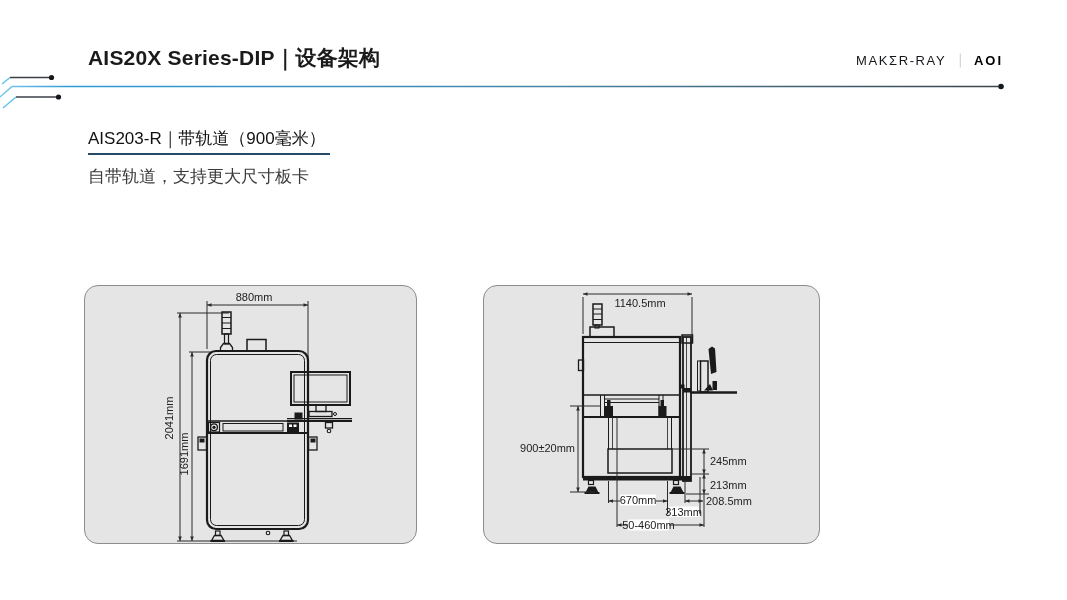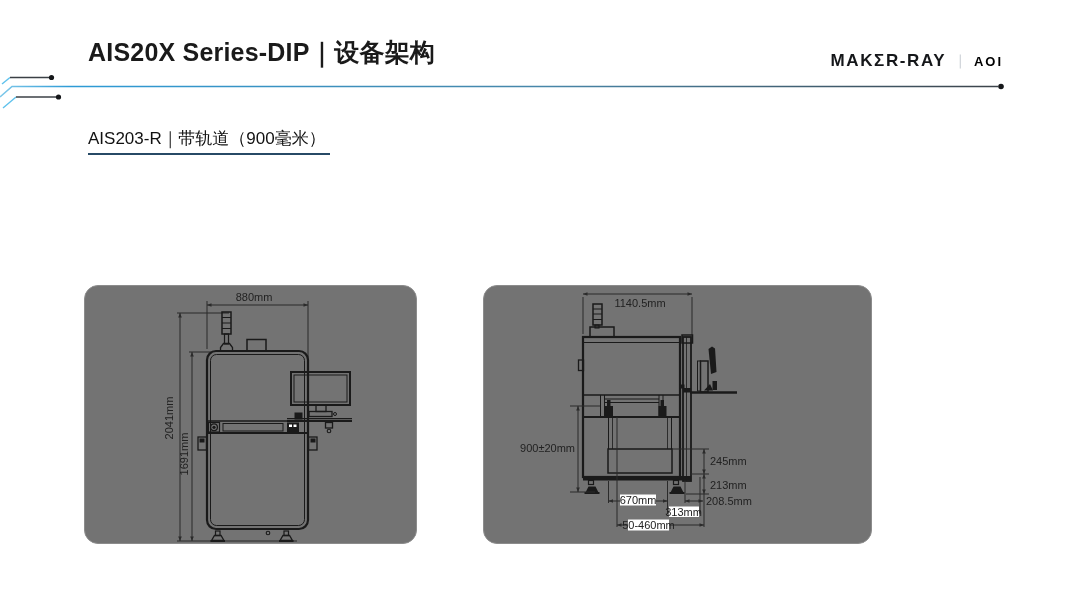--- a/index.html
+++ b/index.html
@@ -1,44 +1,44 @@
 <!DOCTYPE html>
 <html><head>
 <meta charset="utf-8">
 <style>
   html,body{margin:0;padding:0;}
   body{
     width:1067px;height:600px;position:relative;background:#ffffff;
     font-family:"Liberation Sans","DejaVu Sans",sans-serif;color:#1a1a1a;overflow:hidden;
   }
   .title{
-    position:absolute;left:88px;top:36px;font-size:25px;font-weight:700;
+    position:absolute;left:88px;top:44px;font-size:21px;font-weight:700;
     letter-spacing:0.2px;color:#1a1a1a;white-space:nowrap;
   }
   .brand{
     position:absolute;top:51px;right:64px;display:flex;align-items:center;white-space:nowrap;
   }
-  .brand-name{font-size:17px;font-weight:700;letter-spacing:1.6px;color:#15171a;}
+  .brand-name{font-size:13px;font-weight:400;letter-spacing:1.6px;color:#15171a;}
   .brand-div{font-size:14px;color:#c0c6cc;margin:0 7px;font-weight:400;}
   .brand-prod{font-size:13px;font-weight:700;letter-spacing:2px;color:#000000;}
   .deco{position:absolute;left:0;top:0;width:1067px;height:120px;}
   .section-heading{
     position:absolute;left:88px;top:127px;font-size:17px;font-weight:400;color:#111;
     padding:0 4px 3px 0;border-bottom:2.5px solid #274a66;white-space:nowrap;
   }
   .bullets{
     position:absolute;left:88px;top:163px;font-size:17px;color:#3a3a3a;
     line-height:28.5px;white-space:nowrap;
   }
   .panel{
-    position:absolute;top:285px;height:259px;background:#737373;
+    position:absolute;top:285px;height:259px;background:#e5e5e5;
     border:1.5px solid #8c8c8c;border-radius:14px;box-sizing:border-box;
   }
   .panel.front{left:84px;width:333px;}
-  .panel.side{left:483px;width:389px;}
+  .panel.side{left:483px;width:337px;}
   .panel svg{position:absolute;left:-1.5px;top:-1.5px;}
   svg text{font-family:"Liberation Sans","DejaVu Sans",sans-serif;font-size:11px;fill:#222;}
   svg .ln{stroke:#1a1a1a;fill:none;}
   svg .dim{stroke:#2b2b2b;stroke-width:1;fill:none;}
   svg .arr{fill:#2b2b2b;stroke:none;}
   svg .dark{fill:#1a1a1a;stroke:none;}
 </style>
 </head>
 <body>
 
@@ -69,20 +69,21 @@
   <circle cx="51.5" cy="77.5" r="2.6" fill="#15171a"></circle>
   <path d="M0,97 L12,86.5 L998,86.5" stroke="url(#lg-main)" stroke-width="1.6" fill="none"></path>
   <circle cx="1001" cy="86.5" r="2.8" fill="#15171a"></circle>
   <path d="M3,108 L16,97" stroke="#5ec1ec" stroke-width="1.4" fill="none"></path>
   <path d="M16,97 L56,97" stroke="#3b4046" stroke-width="1.4" fill="none"></path>
   <circle cx="58.5" cy="97" r="2.6" fill="#15171a"></circle>
 </svg>
 
 <div class="section-heading">AIS203-R｜带轨道（900毫米）</div>
 <div class="bullets">
+  <div>自带轨道，支持更大尺寸板卡</div>
 </div>
 
 <div class="panel front">
 <svg width="333" height="259" viewBox="0 0 333 259">
 
   <line class="dim" x1="123" y1="16" x2="123" y2="64"></line>
   <line class="dim" x1="224" y1="16" x2="224" y2="84"></line>
   <line class="dim" x1="123" y1="20" x2="224" y2="20"></line>
   <polygon class="arr" points="123,20 127.5,18.2 127.5,21.8"></polygon>
   <polygon class="arr" points="224,20 219.5,18.2 219.5,21.8"></polygon>

